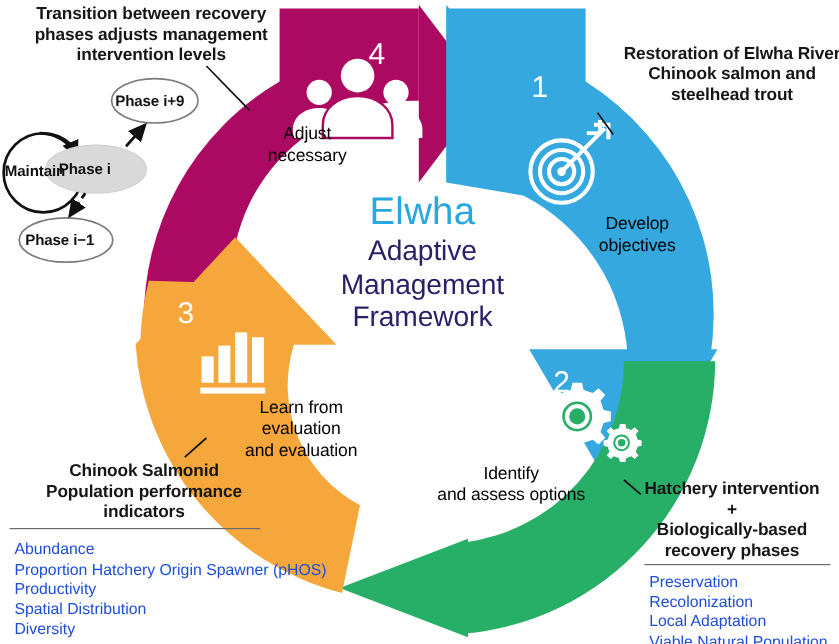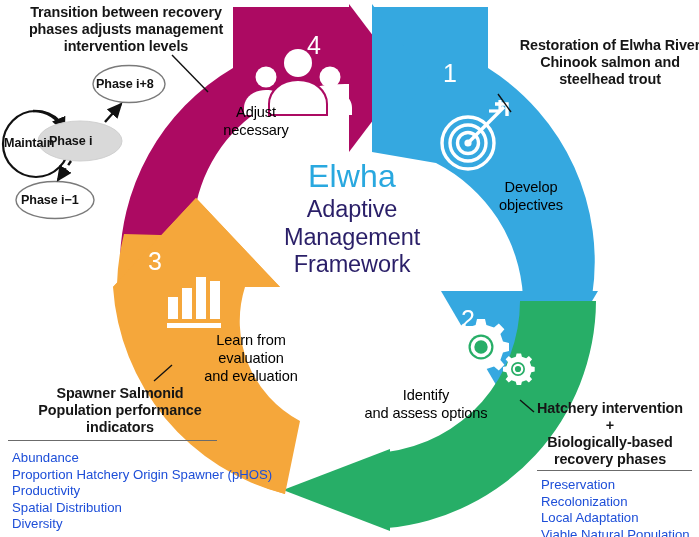--- a/index.html
+++ b/index.html
@@ -251,38 +251,38 @@
   </div>
 
   <div class="wheel-label" style="left:186px;top:331px;width:130px;">
     <div>Learn from</div>
     <div>evaluation</div>
     <div>and evaluation</div>
   </div>
 
   <div class="phase-txt light" style="left:4px;top:136px;">Maintain</div>
   <div class="phase-txt" style="left:49px;top:134px;">Phase i</div>
-  <div class="phase-txt" style="left:96px;top:77px;">Phase i+8</div>
+  <div class="phase-txt" style="left:96px;top:77px;">Phase i+9</div>
   <div class="phase-txt" style="left:21px;top:193px;">Phase i−1</div>
 
   <div class="tbox callout" style="left:6px;top:4px;width:240px;">
     <div>Transition between recovery</div>
     <div>phases adjusts management</div>
     <div>intervention levels</div>
   </div>
 
   <div class="tbox callout" style="left:506px;top:37px;width:208px;">
     <div>Restoration of Elwha River</div>
     <div>Chinook salmon and</div>
     <div>steelhead trout</div>
   </div>
 
   <div class="tbox" style="left:10px;top:385px;width:220px;">
     <div class="callout">
-      <div>Spawner Salmonid</div>
+      <div>Chinook Salmonid</div>
       <div>Population performance</div>
       <div>indicators</div>
     </div>
   </div>
   <div class="tbox" style="left:8px;top:440px;width:209px;">
     <div class="rule"></div>
   </div>
   <div class="tbox sublist" style="left:12px;top:450px;width:310px;">
     <div>Abundance</div>
     <div>Proportion Hatchery Origin Spawner (pHOS)</div>

